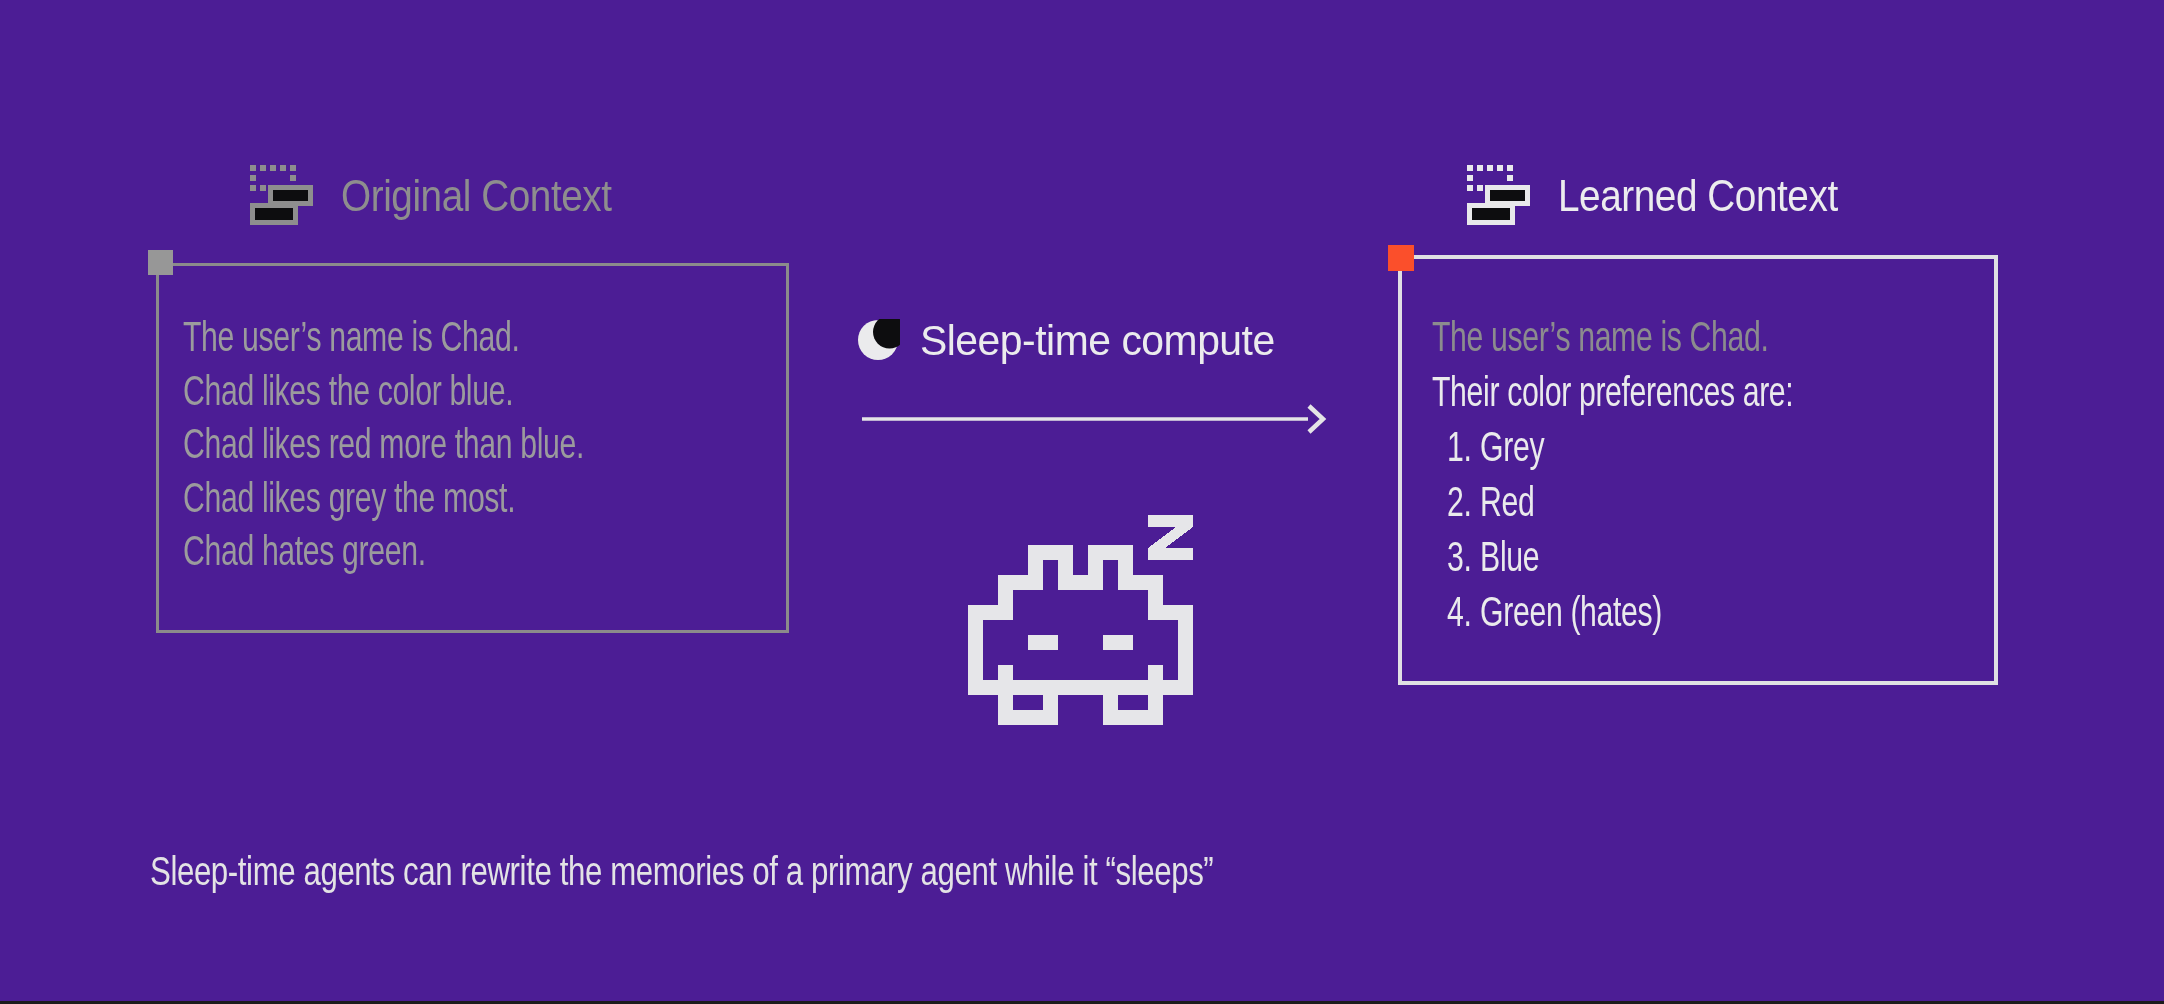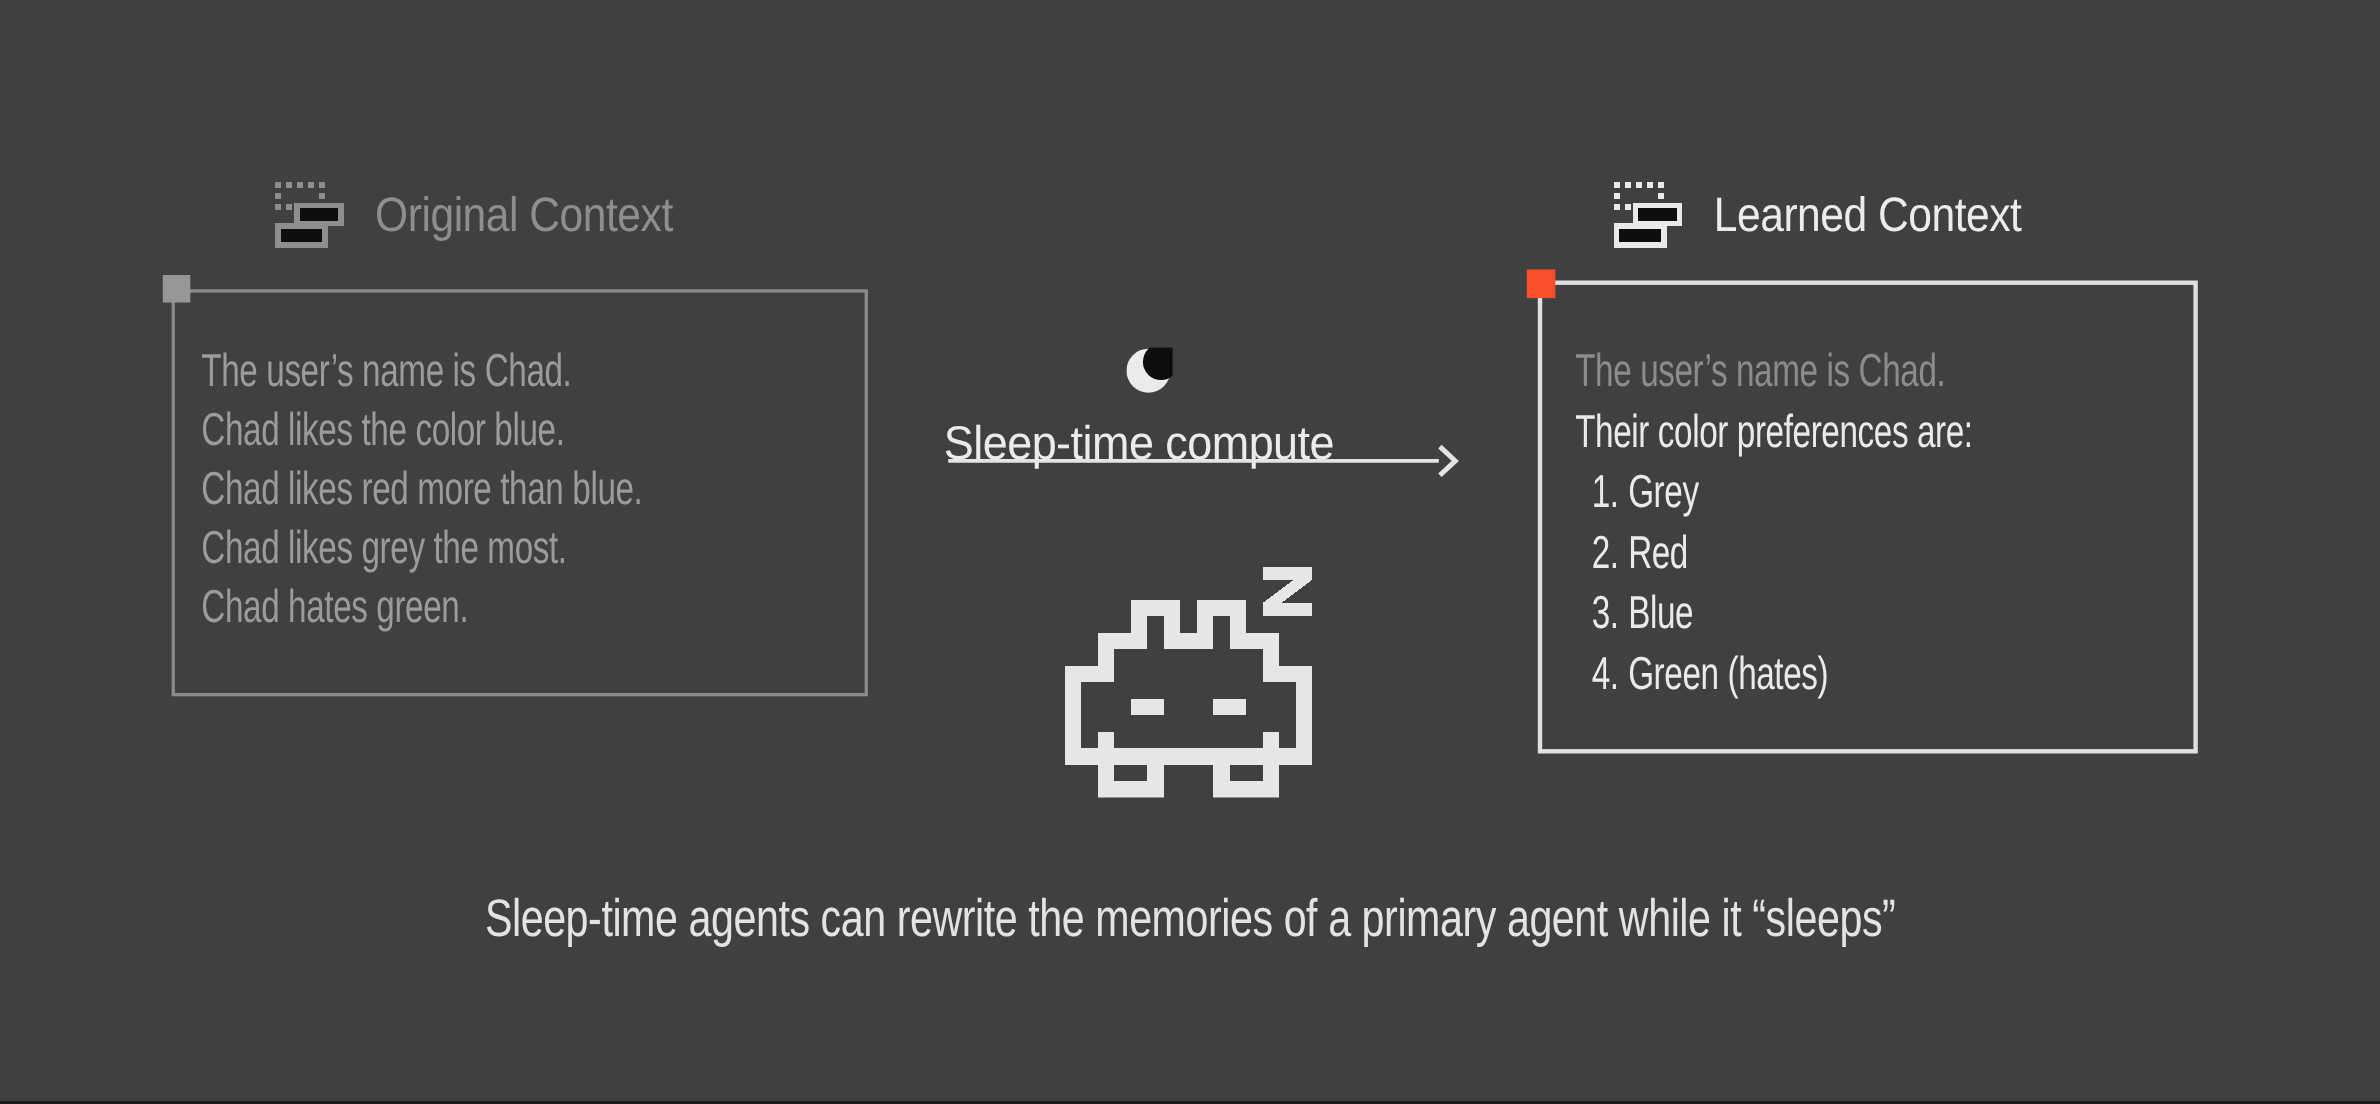--- a/index.html
+++ b/index.html
@@ -1,17 +1,17 @@
 <!DOCTYPE html>
 <html><head>
 <meta charset="utf-8">
 <style>
   html,body{margin:0;padding:0;background:#0d0d0f;}
   #stage{
-    position:relative;width:2164px;height:1004px;background:#404040;overflow:hidden;
+    position:relative;width:2164px;height:1004px;background:#4c1d95;overflow:hidden;
     font-family:"Liberation Sans",sans-serif;
   }
   
   .ctx-header{position:absolute;display:flex;align-items:center;gap:28px;height:62px;}
   .ctx-header .hdr-label{font-size:44px;letter-spacing:-0.5px;white-space:nowrap;
     transform:scaleX(0.88);transform-origin:0 50%;}
   #hdr-left{left:247px;top:165px;color:#8e8e8e;}
   #hdr-right{left:1464px;top:165px;color:#ececee;text-align:center;}
   
   .ctx-box{position:absolute;box-sizing:border-box;}
@@ -26,28 +26,28 @@
     transform:scaleX(0.72);transform-origin:0 50%;}
   #box-left .ctx-line{color:#9b9b9d;}
   #box-right .ctx-line{line-height:55px;}
   .line-grey{color:#8c8c8e;}
   .line-white{color:#eaeaec;}
   .list-row{display:flex;font-size:42px;letter-spacing:-0.5px;line-height:55px;color:#eaeaec;
     white-space:nowrap;transform:scaleX(0.72);transform-origin:0 50%;margin-left:15px;}
   .list-num{width:46px;flex:0 0 auto;}
   
   #center-label{position:absolute;left:858px;top:316px;display:flex;align-items:center;gap:20px;
-    color:#ebebed;flex-direction:column;}
+    color:#ebebed;}
   #center-label .lbl{font-size:43px;letter-spacing:-0.5px;white-space:nowrap;
     transform:scaleX(0.95);transform-origin:0 50%;}
   #arrow{position:absolute;left:860px;top:399px;}
   #robot{position:absolute;left:968px;top:515px;}
   
-  #caption{position:absolute;left:0;top:811px;width:2164px;text-align:center;color:#e3e3e5;
-    font-size:48px;letter-spacing:-0.5px;line-height:50px;white-space:nowrap;}
+  #caption{position:absolute;left:0;top:846px;width:2164px;text-align:left;color:#e3e3e5;
+    font-size:40px;letter-spacing:-0.5px;line-height:50px;white-space:nowrap;}
   #caption span{display:inline-block;transform:scaleX(0.78);transform-origin:50% 50%;}
   
   #bottom-edge{position:absolute;left:0;bottom:0;width:100%;height:3px;background:#1c1c1d;}
 </style>
 </head>
 <body>
 
 <div id="stage">
 
   <div class="ctx-header" id="hdr-left">

